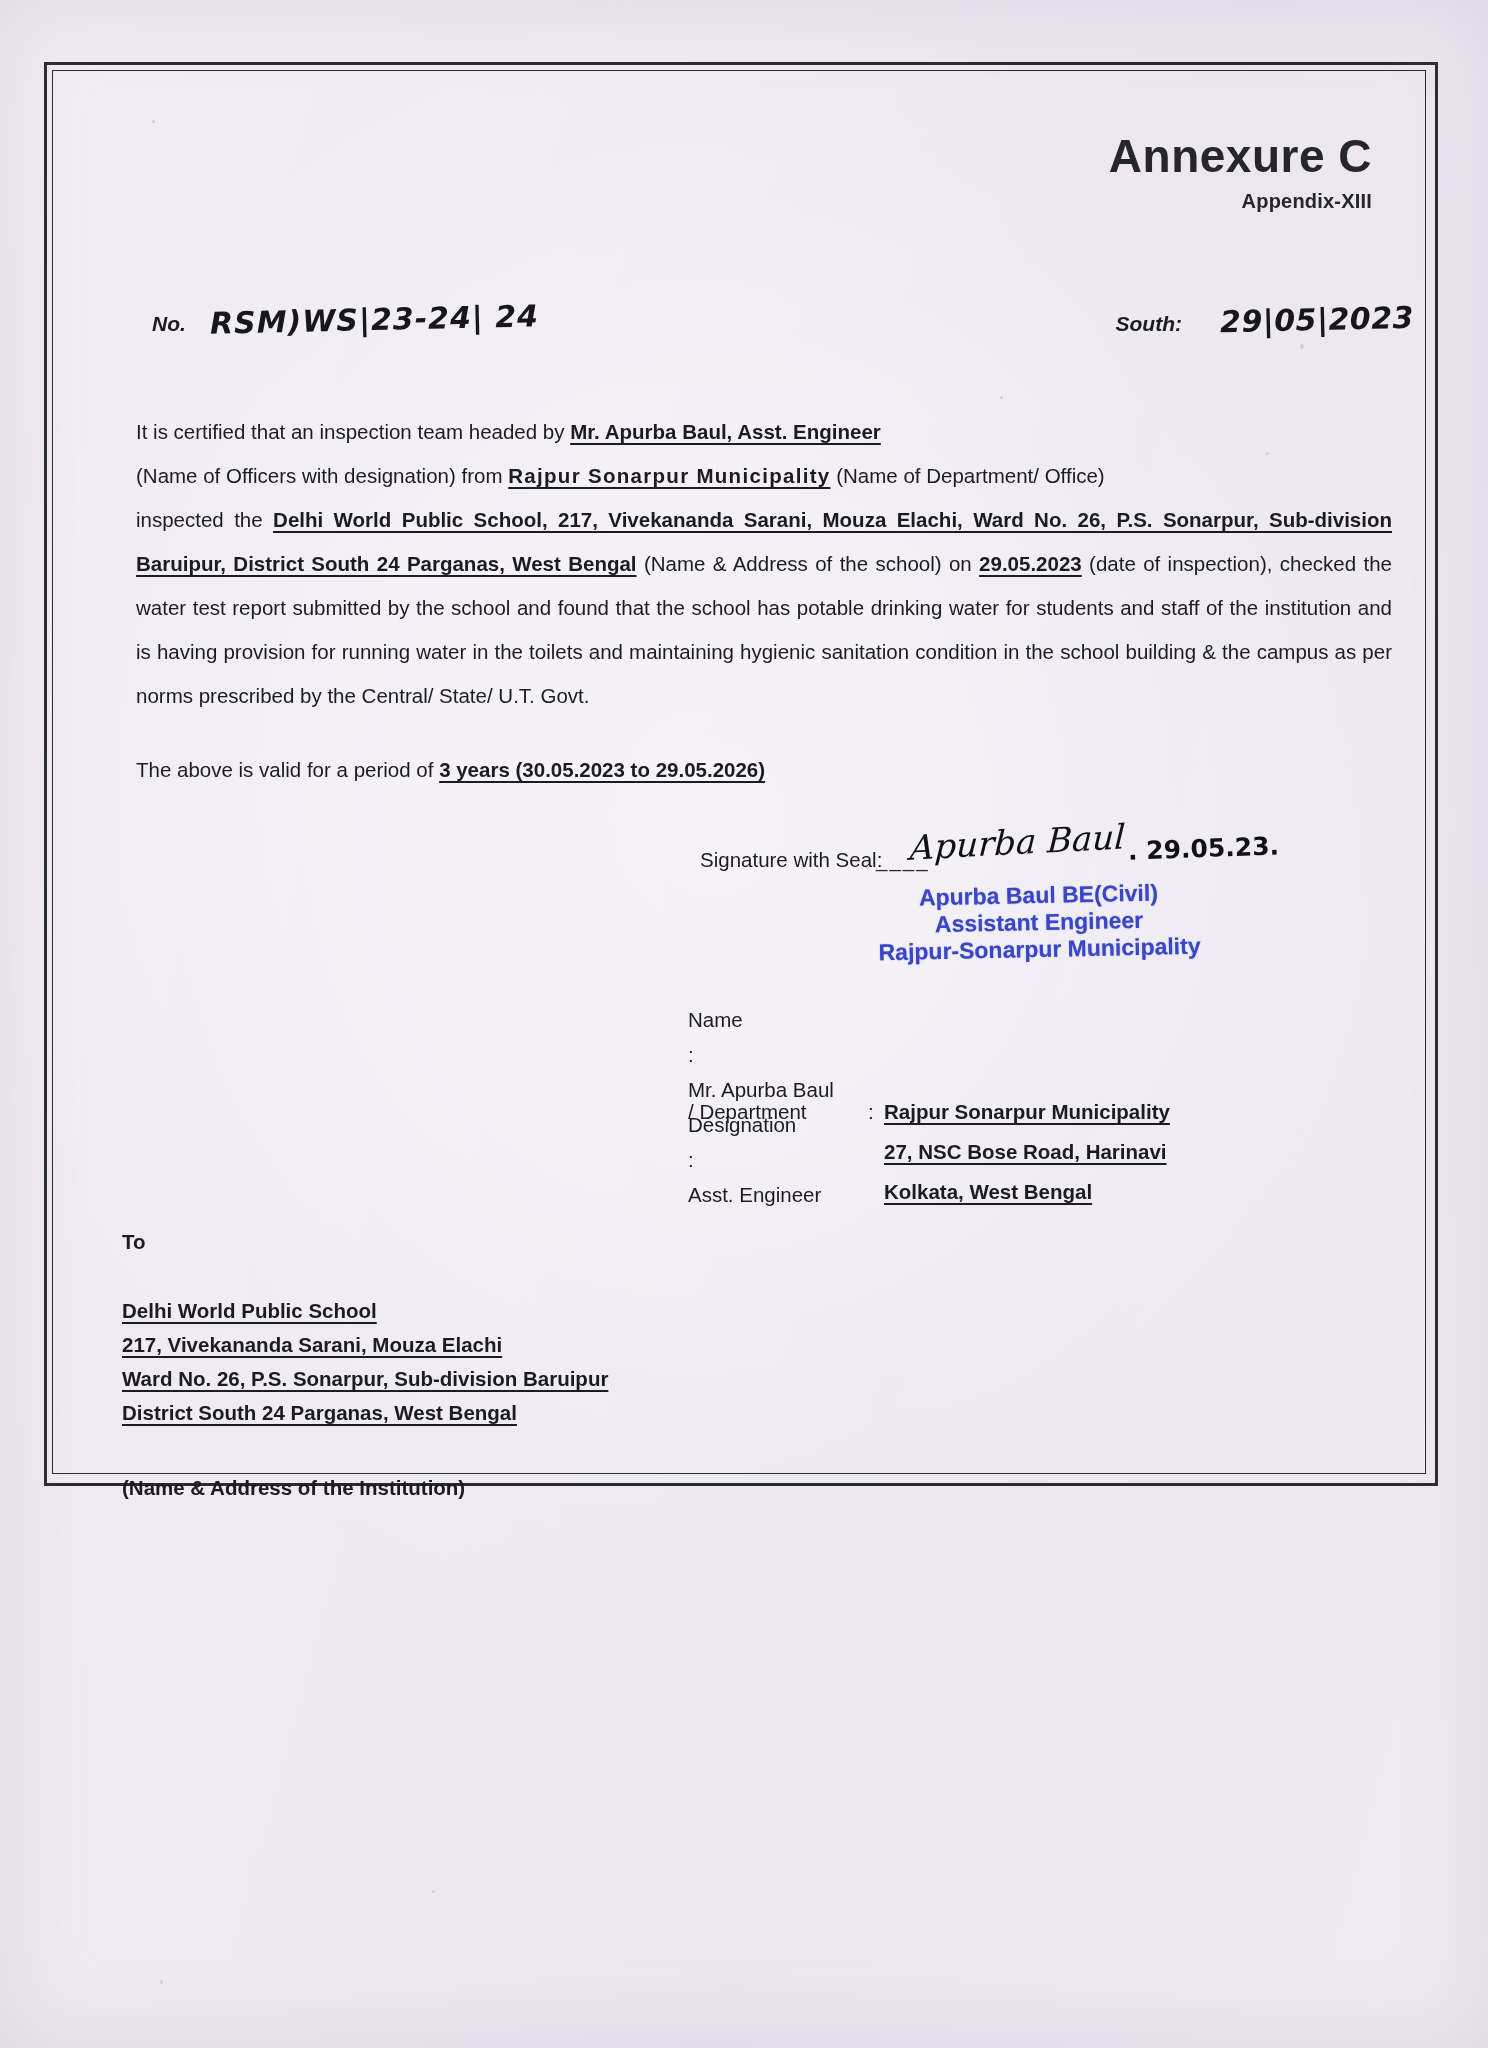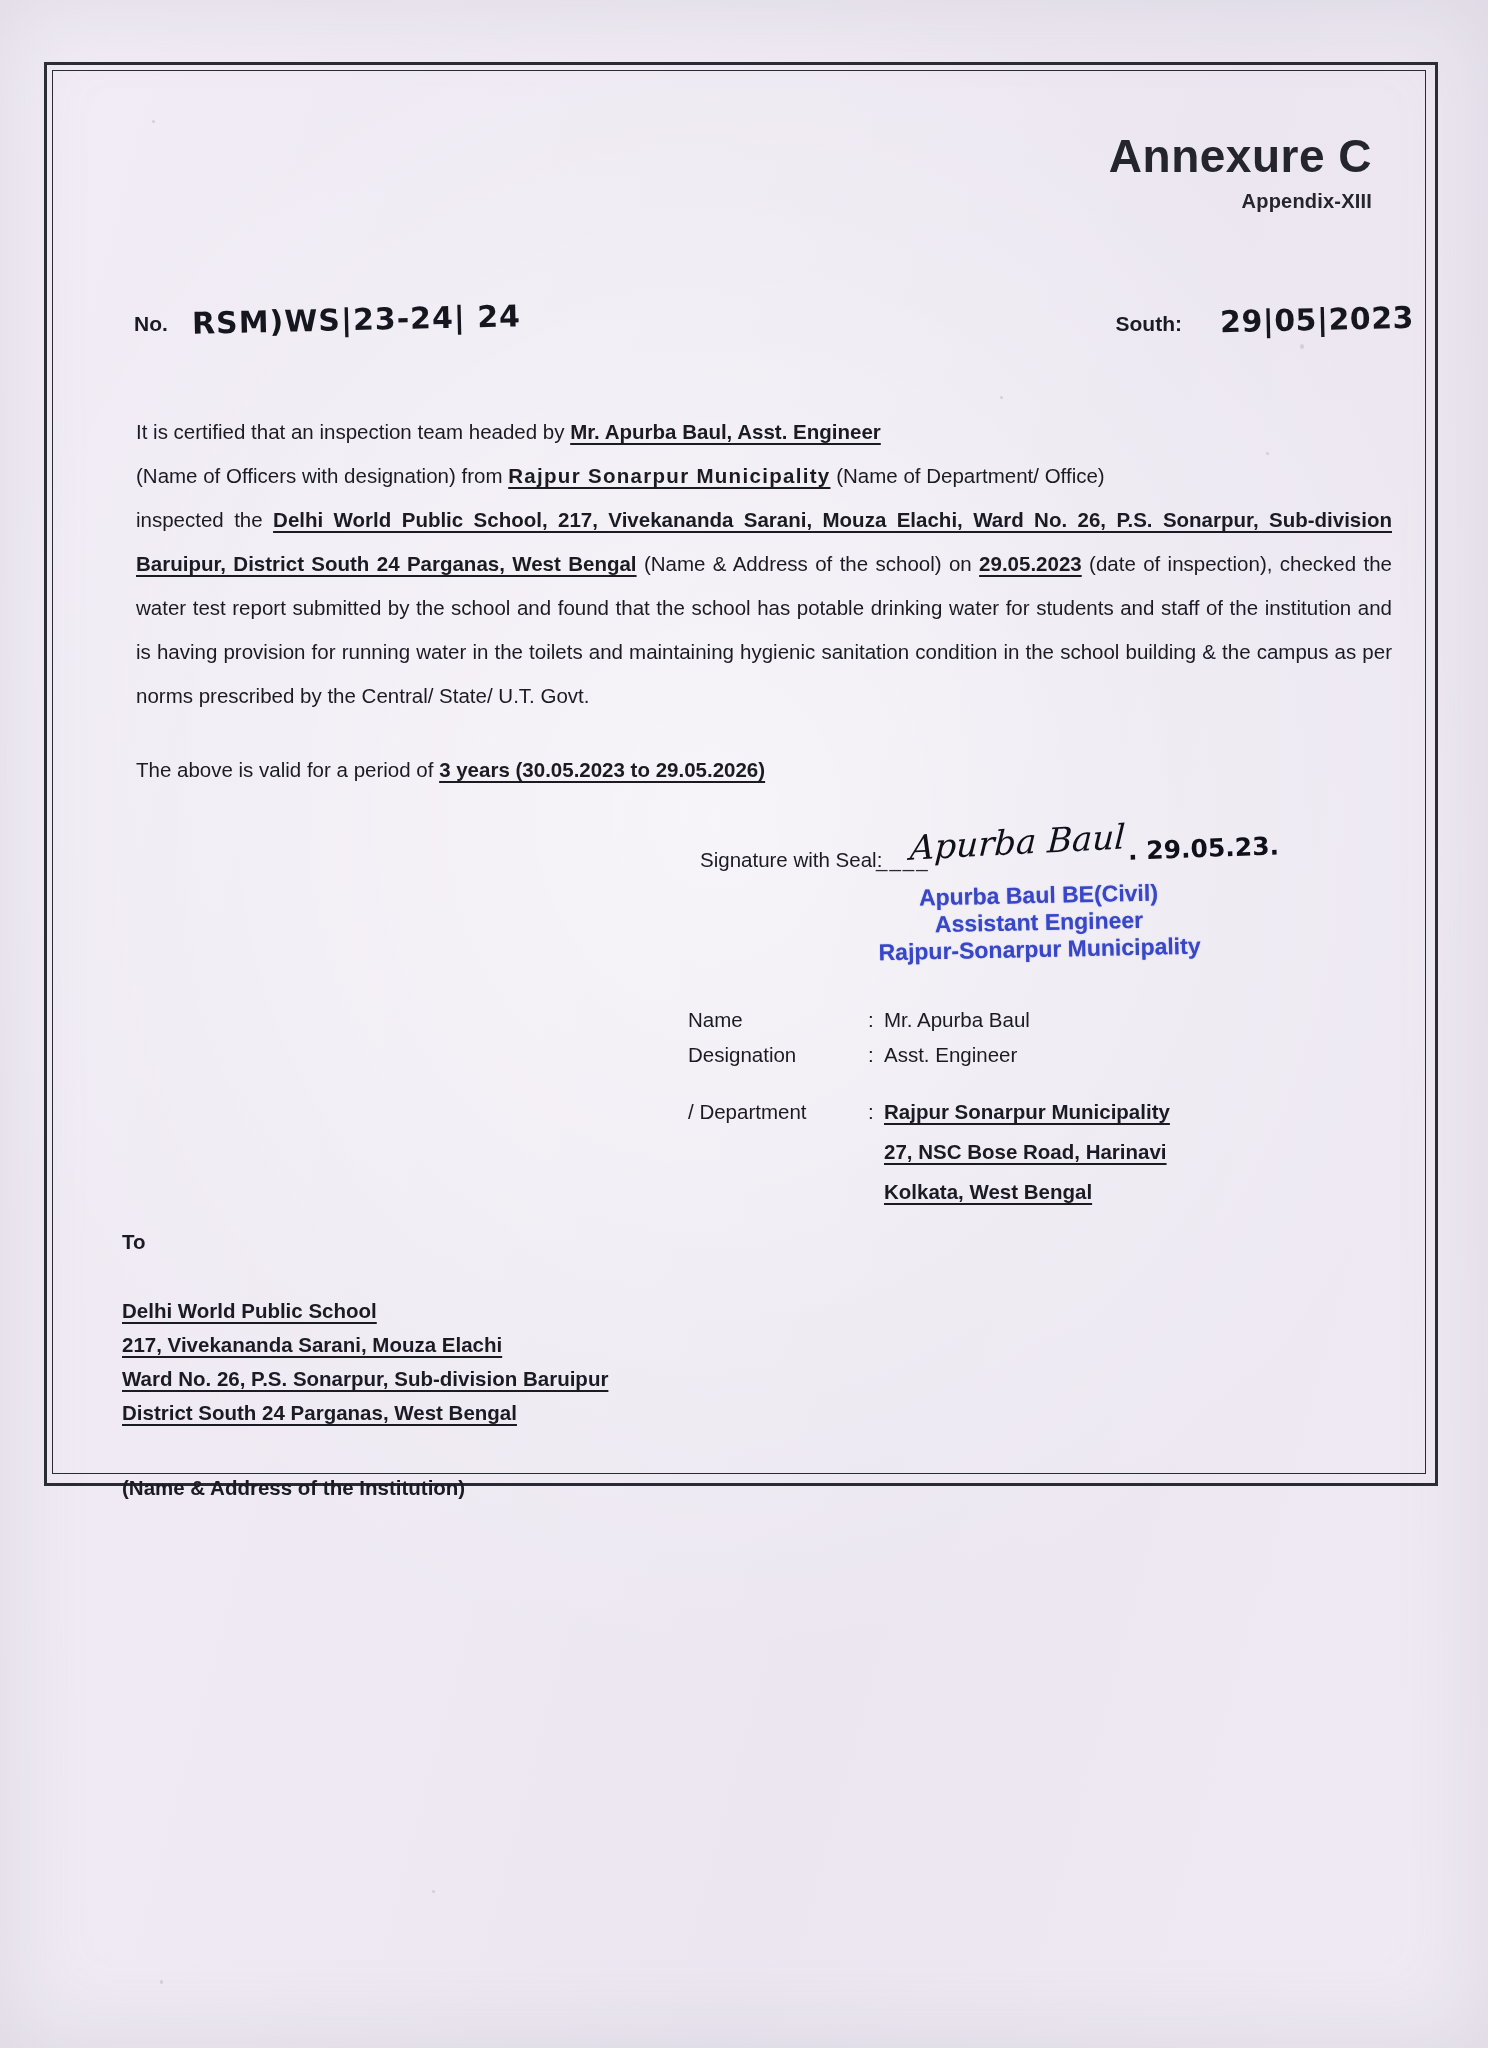--- a/index.html
+++ b/index.html
@@ -77,24 +77,25 @@
     top: 172px;
     text-align: center;
     font-size: 20.5px;
     font-weight: bold;
     letter-spacing: -0.1px;
     color: #23232c;
   }
 
   .ref-row {
     position: absolute;
-    left: 82px;
+    left: 100px;
     right: 10px;
     top: 232px;
     height: 50px;
+    font-style: italic;
   }
   .ref-label {
     position: absolute;
     left: 0; top: 10px;
     font-size: 21px;
     font-weight: bold;
   }
   .hand {
     font-family: "DejaVu Sans", sans-serif;
     font-weight: bold;
@@ -214,21 +215,21 @@
   .stamp div { font-size: 23px; font-family: "Liberation Sans", sans-serif; }
 
   .kv {
     position: absolute;
     left: 636px;
     top: 932px;
     width: 720px;
     font-size: 20.5px;
     line-height: 35px;
   }
-  .kv-row { display: flex; }
+  .kv-row { display: flex; flex-direction: column; }
   .kv-key { width: 180px; flex: none; }
   .kv-sep { width: 16px; flex: none; }
   .kv-val { flex: 1; }
 
   .office {
     position: absolute;
     left: 636px;
     top: 1022px;
     width: 740px;
     font-size: 20.5px;

